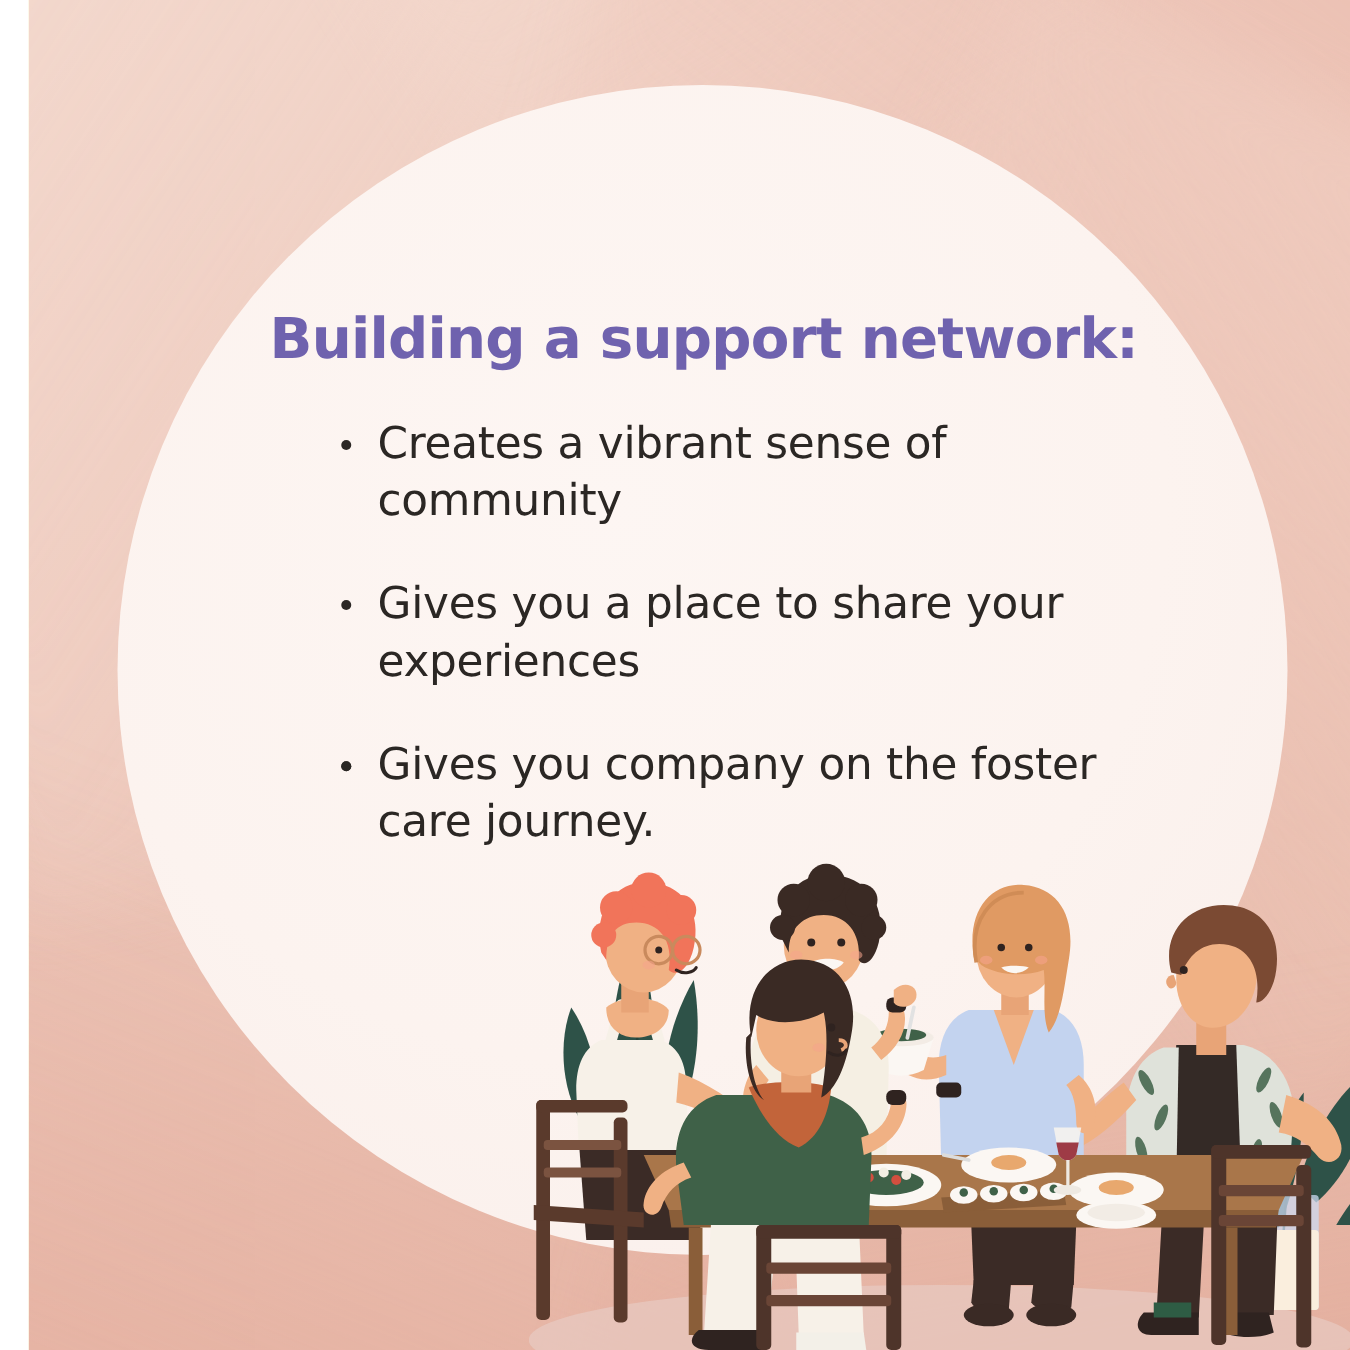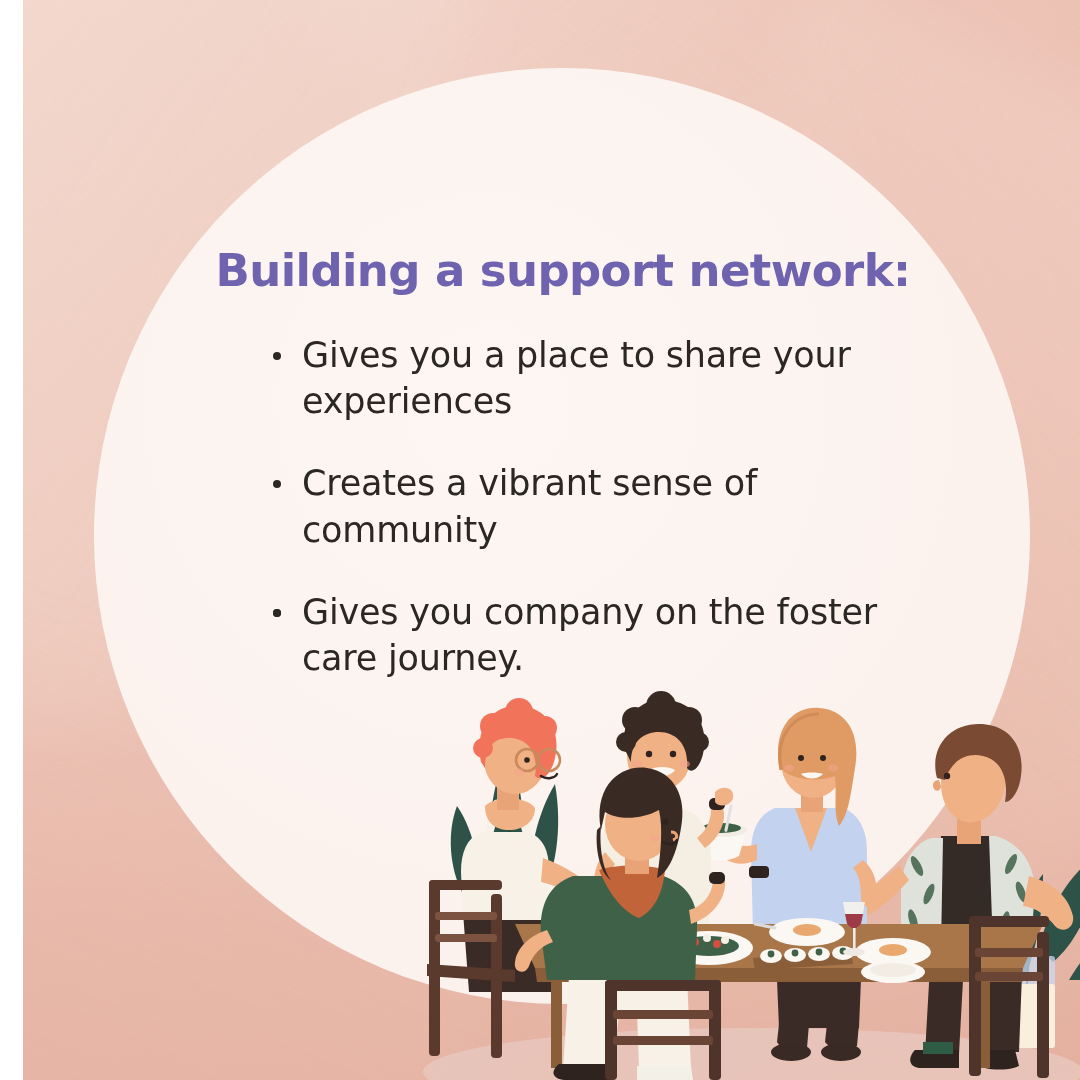--- a/index.html
+++ b/index.html
@@ -154,25 +154,25 @@
   <div class="streak s5"></div>
 
   <div class="hero-circle"></div>
 
   <div class="text-wrap">
     <div class="headline">Building a support network:</div>
 
     <ul class="bullets">
       <li class="bullet">
         <span class="dot"></span>
-        <span>Gives you a place to share your experiences</span>
+        <span>Creates a vibrant sense of community</span>
       </li>
       <li class="bullet">
         <span class="dot"></span>
-        <span>Creates a vibrant sense of community</span>
+        <span>Gives you a place to share your experiences</span>
       </li>
       <li class="bullet">
         <span class="dot"></span>
       </li>
       <li class="bullet">
         <span class="dot"></span>
         <span>Gives you company on the foster care journey.</span>
       </li>
     </ul>
   </div>

